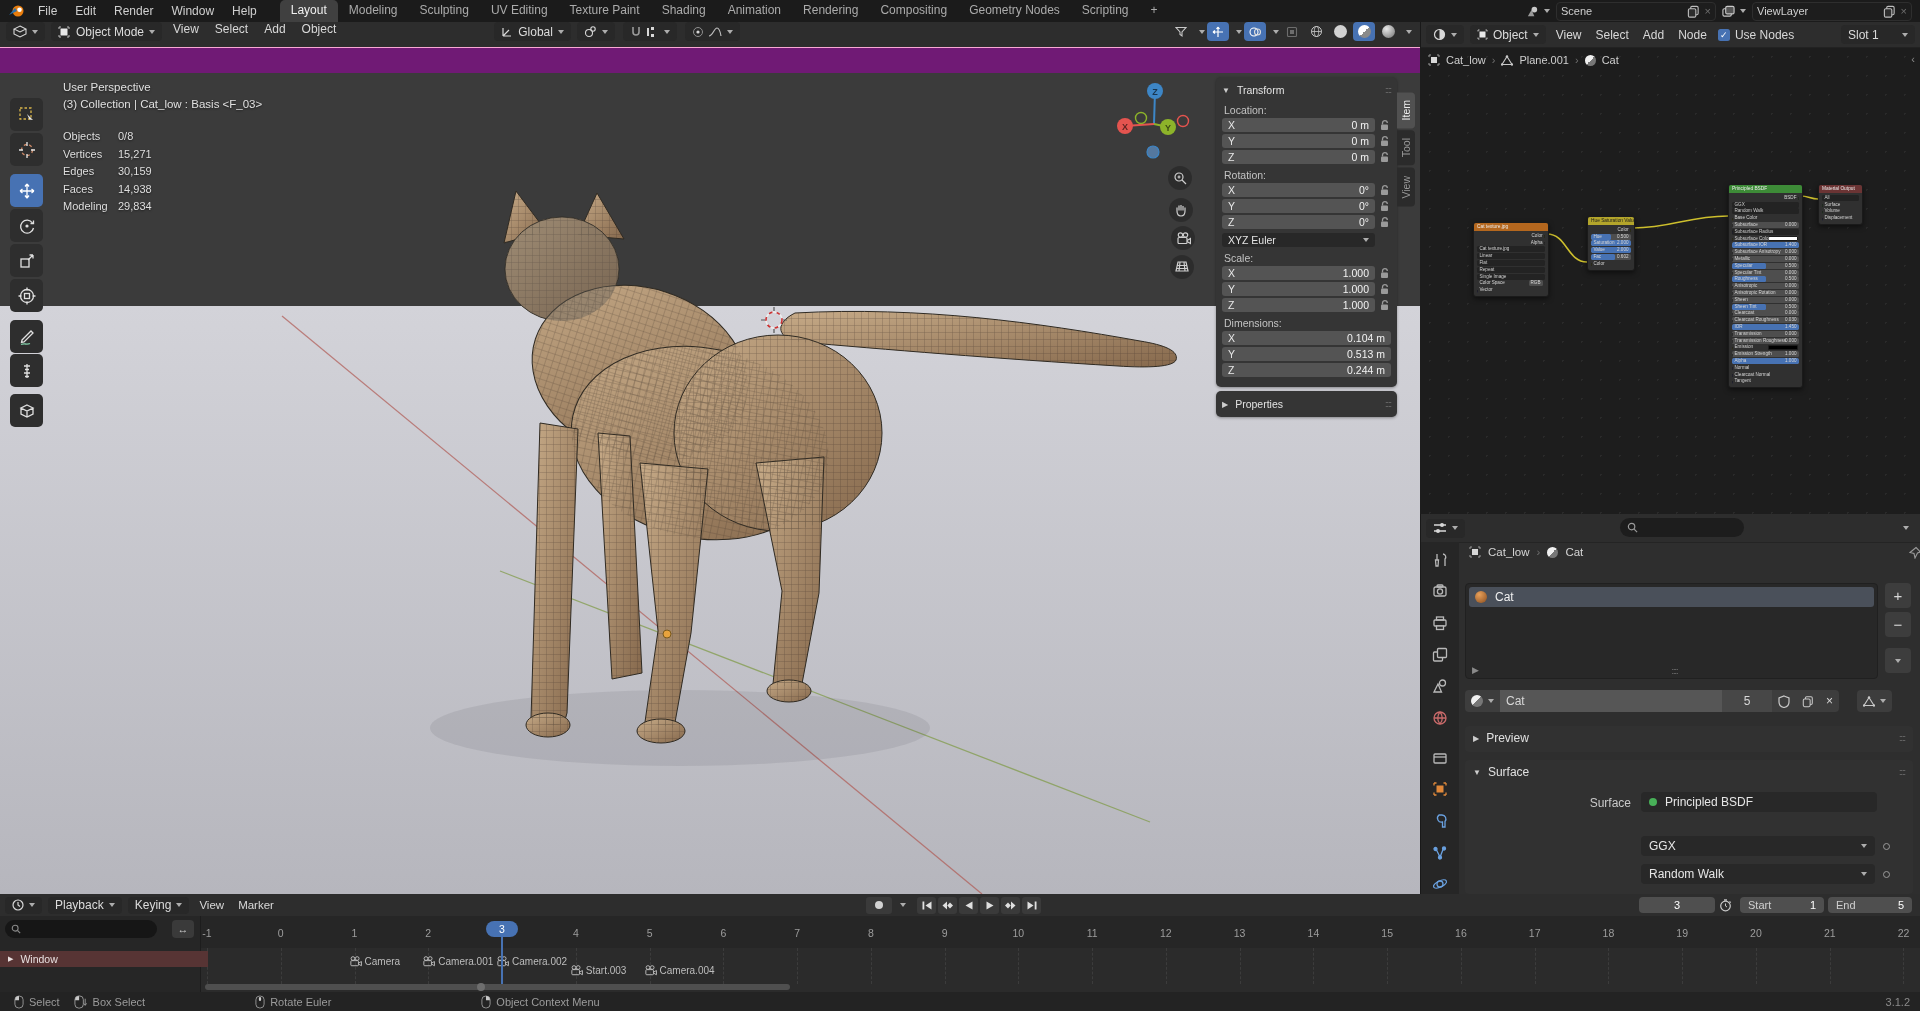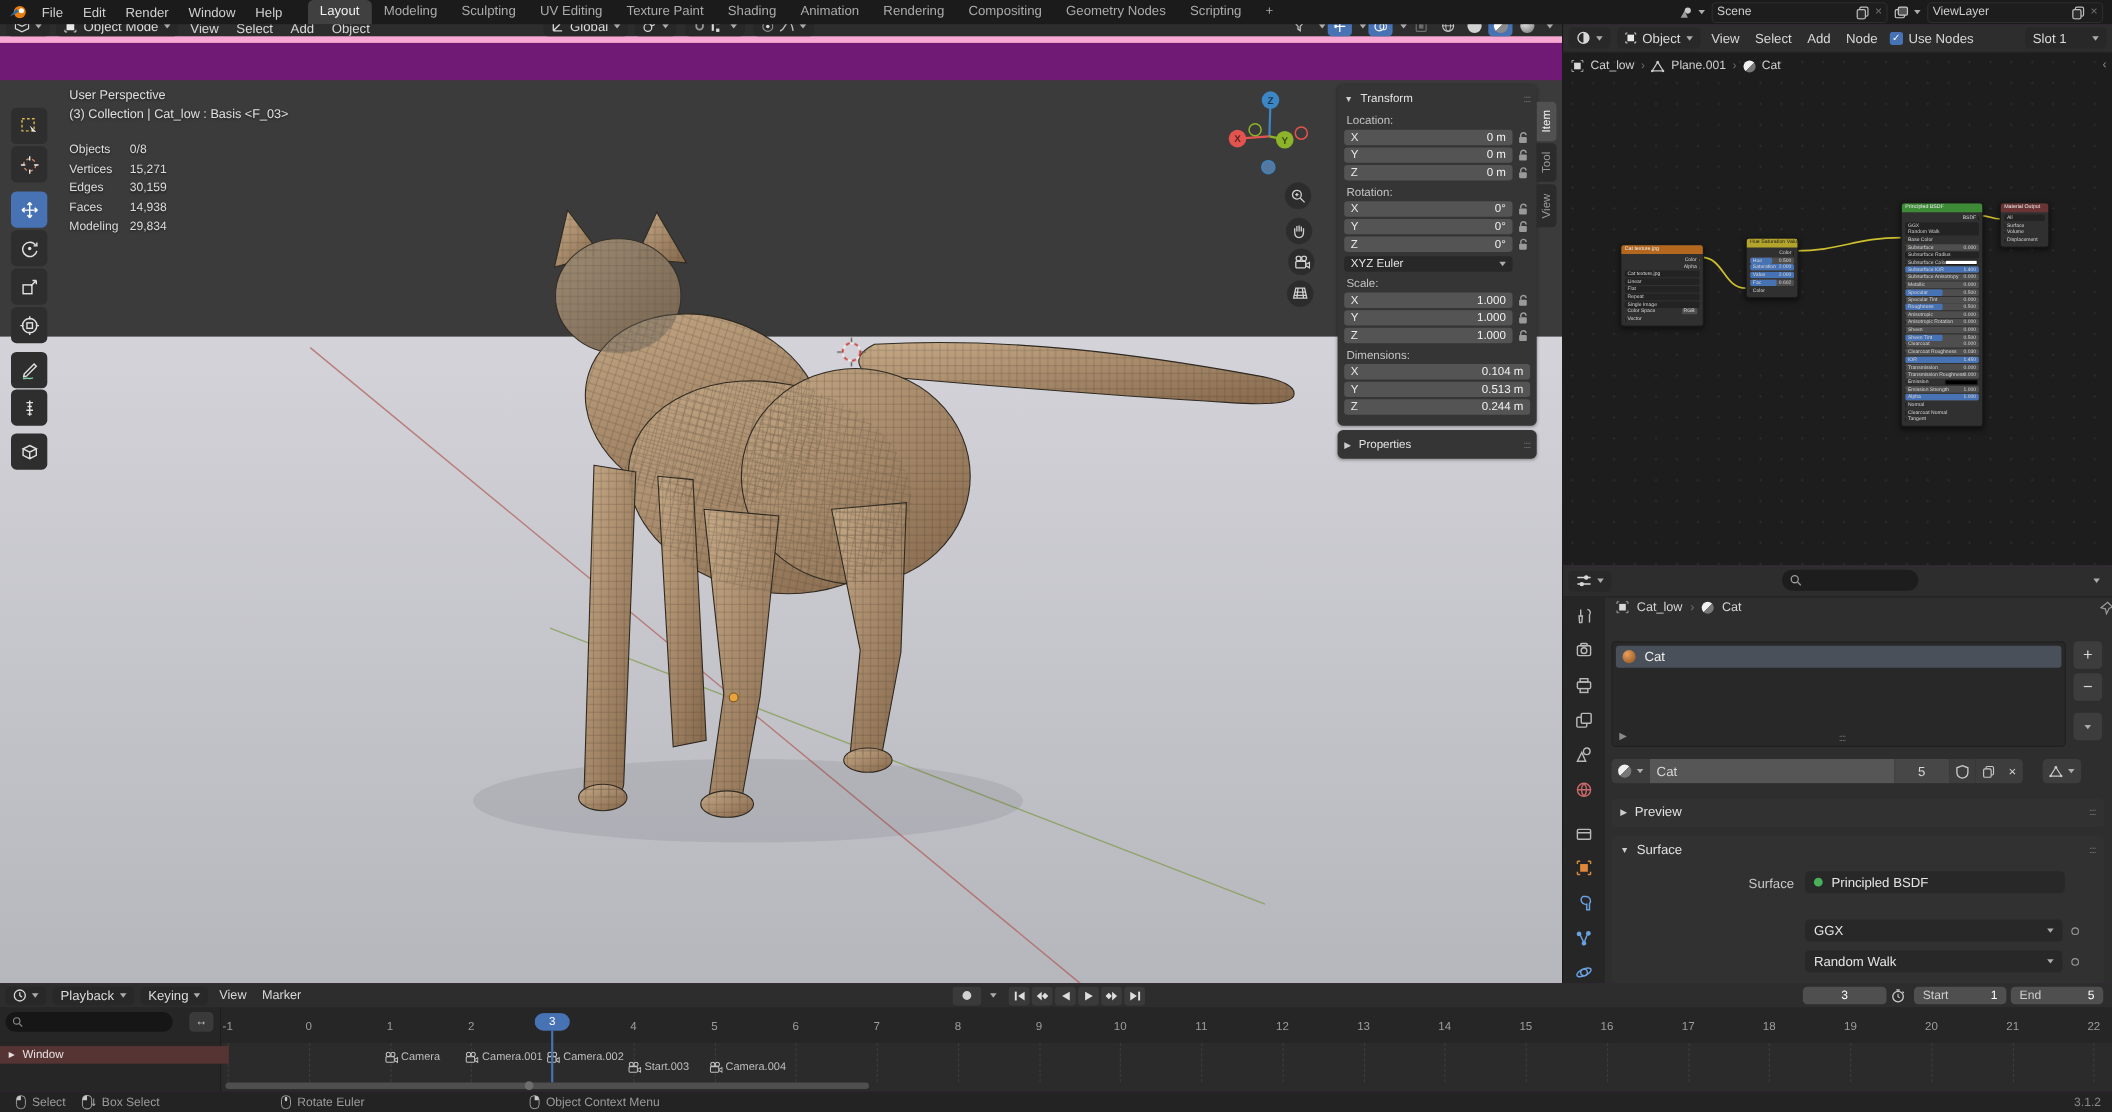--- a/index.html
+++ b/index.html
@@ -12,21 +12,21 @@
   #topbar .menu{padding:0 9px;color:#d0d0d0;cursor:default}
   .ws-tabs{display:flex;height:22px;margin-left:14px}
   .ws-tab{padding:3px 11px 4px;color:#ababab;font-size:12px;border-radius:5px 5px 0 0}
   .ws-tab.active{background:#404040;color:#f0f0f0}
   .top-right{margin-left:auto;display:flex;align-items:center;gap:6px;padding-right:8px}
   .id-field{display:flex;align-items:center;background:#1d1d1d;border:1px solid #2e2e2e;border-radius:4px;height:17px;padding:0 4px;min-width:150px;font-size:11px;color:#cfcfcf;gap:5px}
   .id-field .grow{flex:1}
   .mini-ic{width:13px;height:13px}
   .dim{color:#6f6f6f}
   
-  #vp-header{position:absolute;left:0;top:8px;width:1420px;height:25px;background:#2d2d2d;display:flex;align-items:flex-end;font-size:12px;z-index:20;border-bottom:6px solid #f9a8d4}
+  #vp-header{position:absolute;left:0;top:22px;width:1420px;height:25px;background:#2d2d2d;display:flex;align-items:flex-start;font-size:12px;z-index:20;border-bottom:1px solid #f9a8d4}
   #vp-header .menu{padding:0 8px}
   .hdr-btn{display:flex;align-items:center;background:#282828;border-radius:4px;height:19px;padding:0 7px;margin:0 3px;font-size:12px;color:#dcdcdc}
   .hdr-group{display:flex;align-items:center;gap:2px}
   .tog{width:22px;height:19px;border-radius:4px;display:flex;align-items:center;justify-content:center;background:transparent}
   .tog.on{background:#4772b3}
   .sph{width:13px;height:13px;border-radius:50%}
   #tool-row{position:absolute;left:0;top:47px;width:1420px;height:26px;background:#3a3a3a;display:flex;align-items:center;font-size:11.5px;border-bottom:1px solid #272727;z-index:20}
   #tool-row .lbl{color:#c3c3c3;margin:0 6px 0 14px}
   .sel-sm{display:flex;align-items:center;background:#282828;border-radius:4px;height:18px;padding:0 8px;color:#dcdcdc}
   

